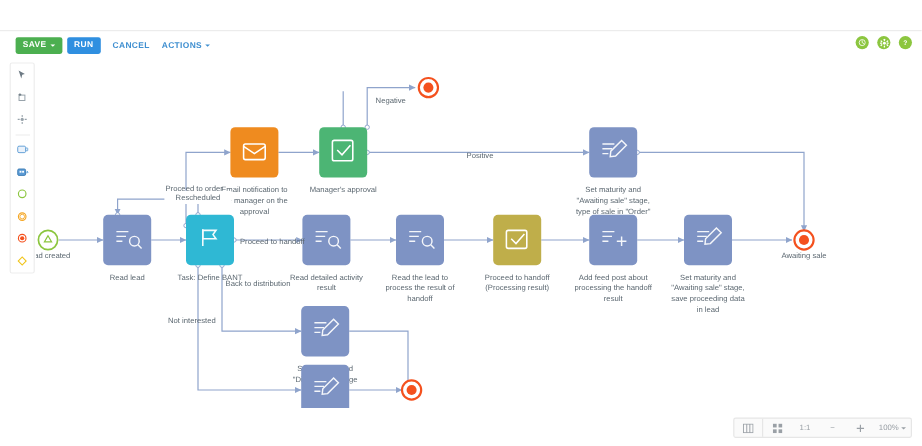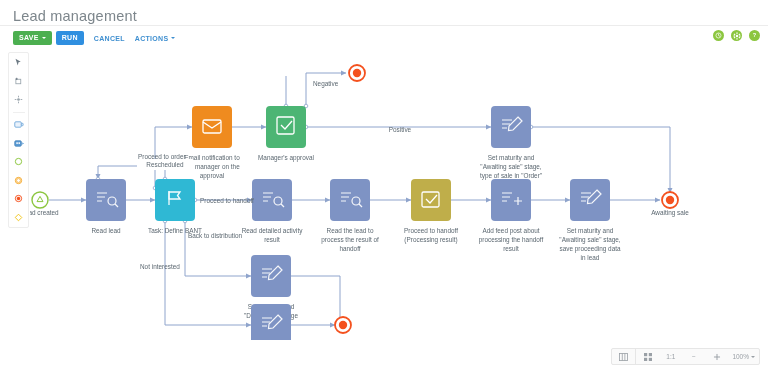--- a/index.html
+++ b/index.html
@@ -68,21 +68,20 @@
     font-size:6.5px;color:#9aa0a6;cursor:pointer;
   }
   .zsep{width:1px;height:15px;background:#e6e6e6;}
   .zitem svg{display:block;}
 </style>
 </head>
 <body>
 
 <div id="app">
 
-  <div class="page-title">Lead management</div>
   <div class="hdr-rule"></div>
 
   <div class="toolbar">
     <div class="btn btn-save">
       <span>SAVE</span>
       <i class="caret"></i>
     </div>
     <div class="btn btn-run">
       <span>RUN</span>
     </div>

